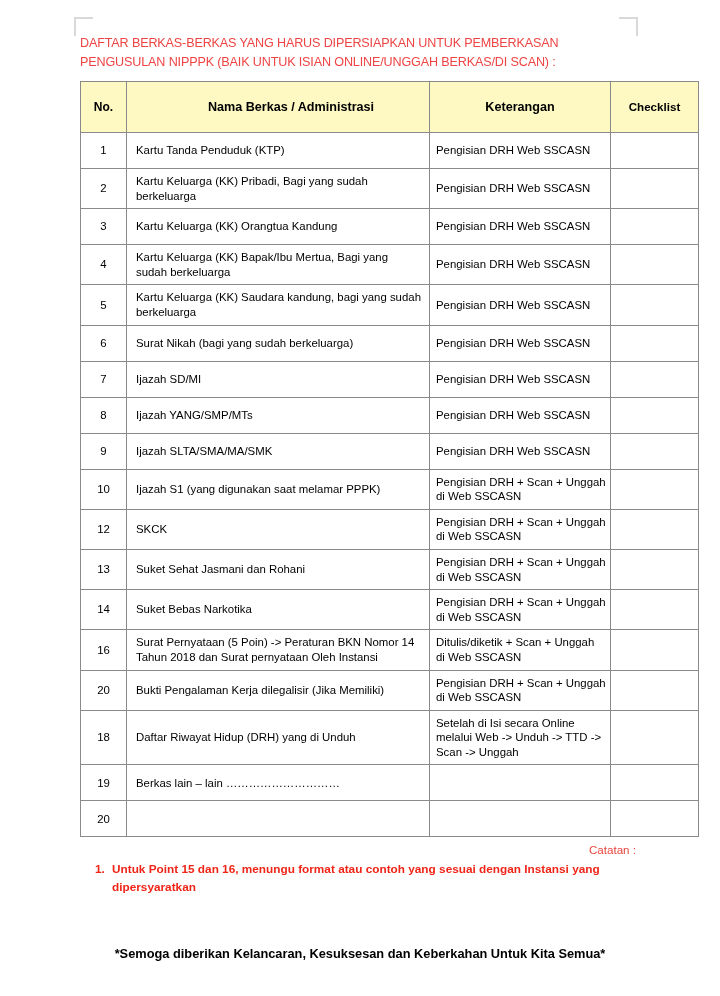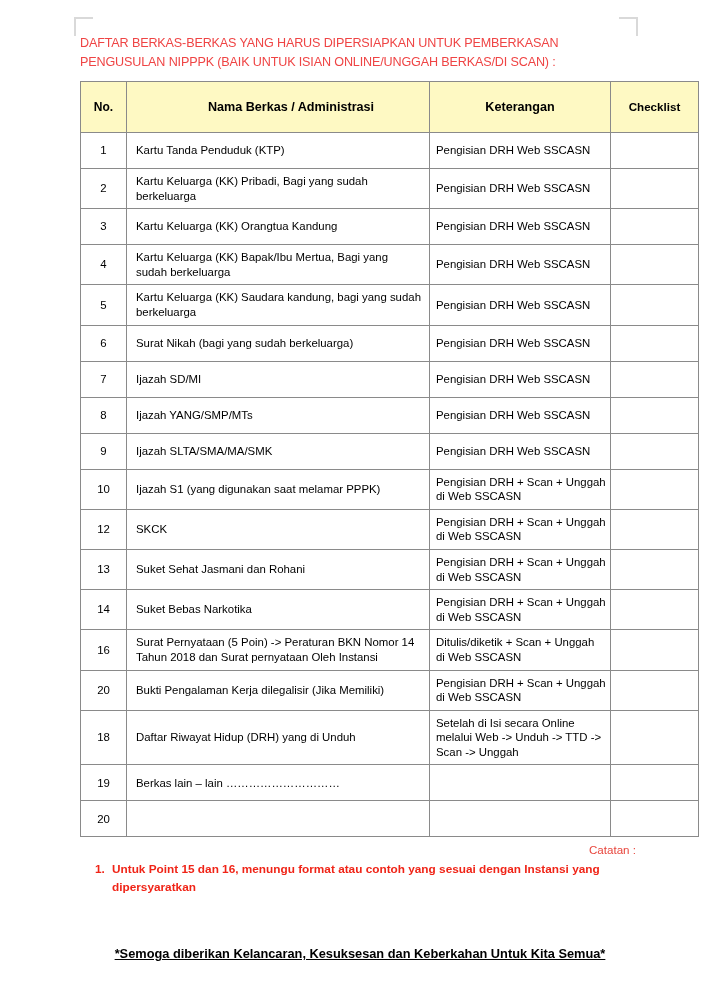--- a/index.html
+++ b/index.html
@@ -123,21 +123,20 @@
   .footer {
     position: absolute;
     left: 0;
     top: 944px;
     width: 720px;
     text-align: center;
   }
   .footer span {
     font-size: 12.8px;
     font-weight: bold;
-    text-decoration: underline;
     color: #000;
   }
 </style>
 </head>
 <body>
 
 <div class="corner corner-tl"></div>
 <div class="corner corner-tr"></div>
 
 <div class="doc">

